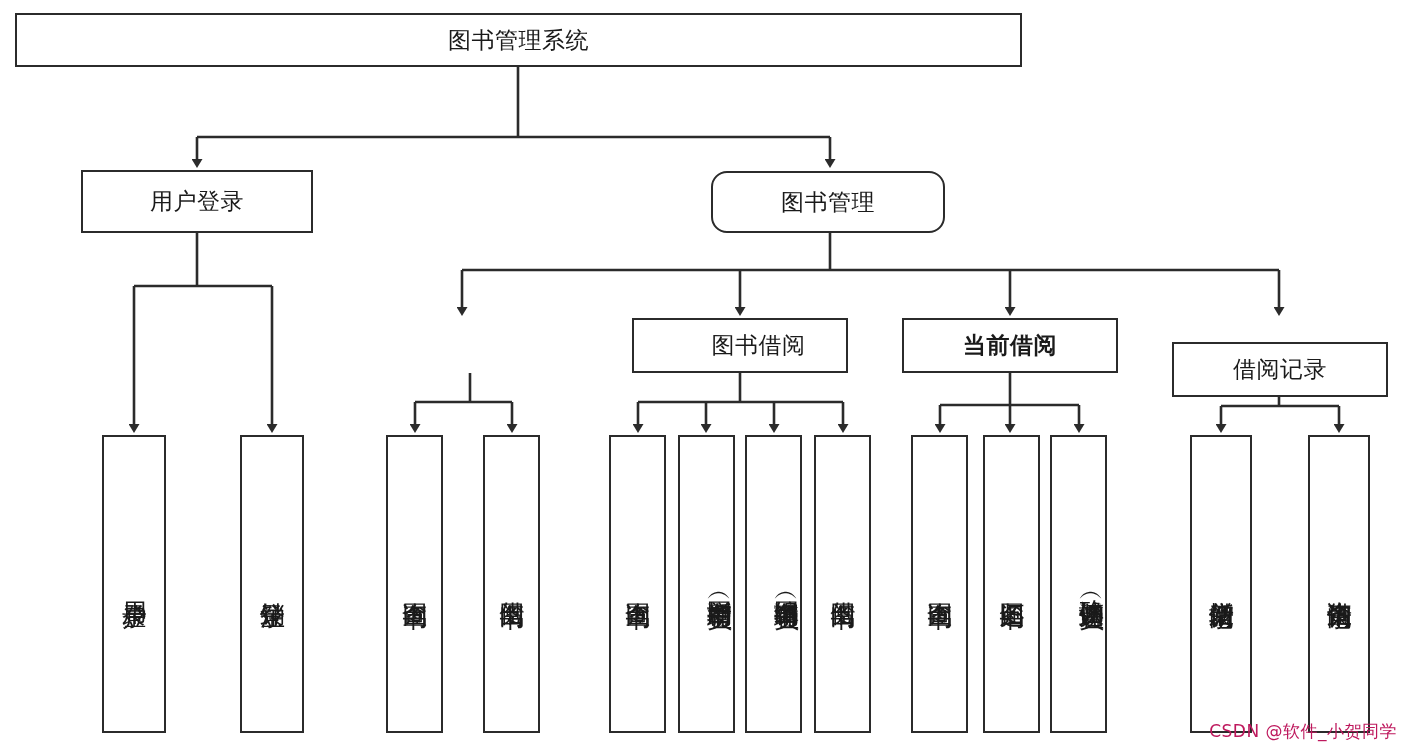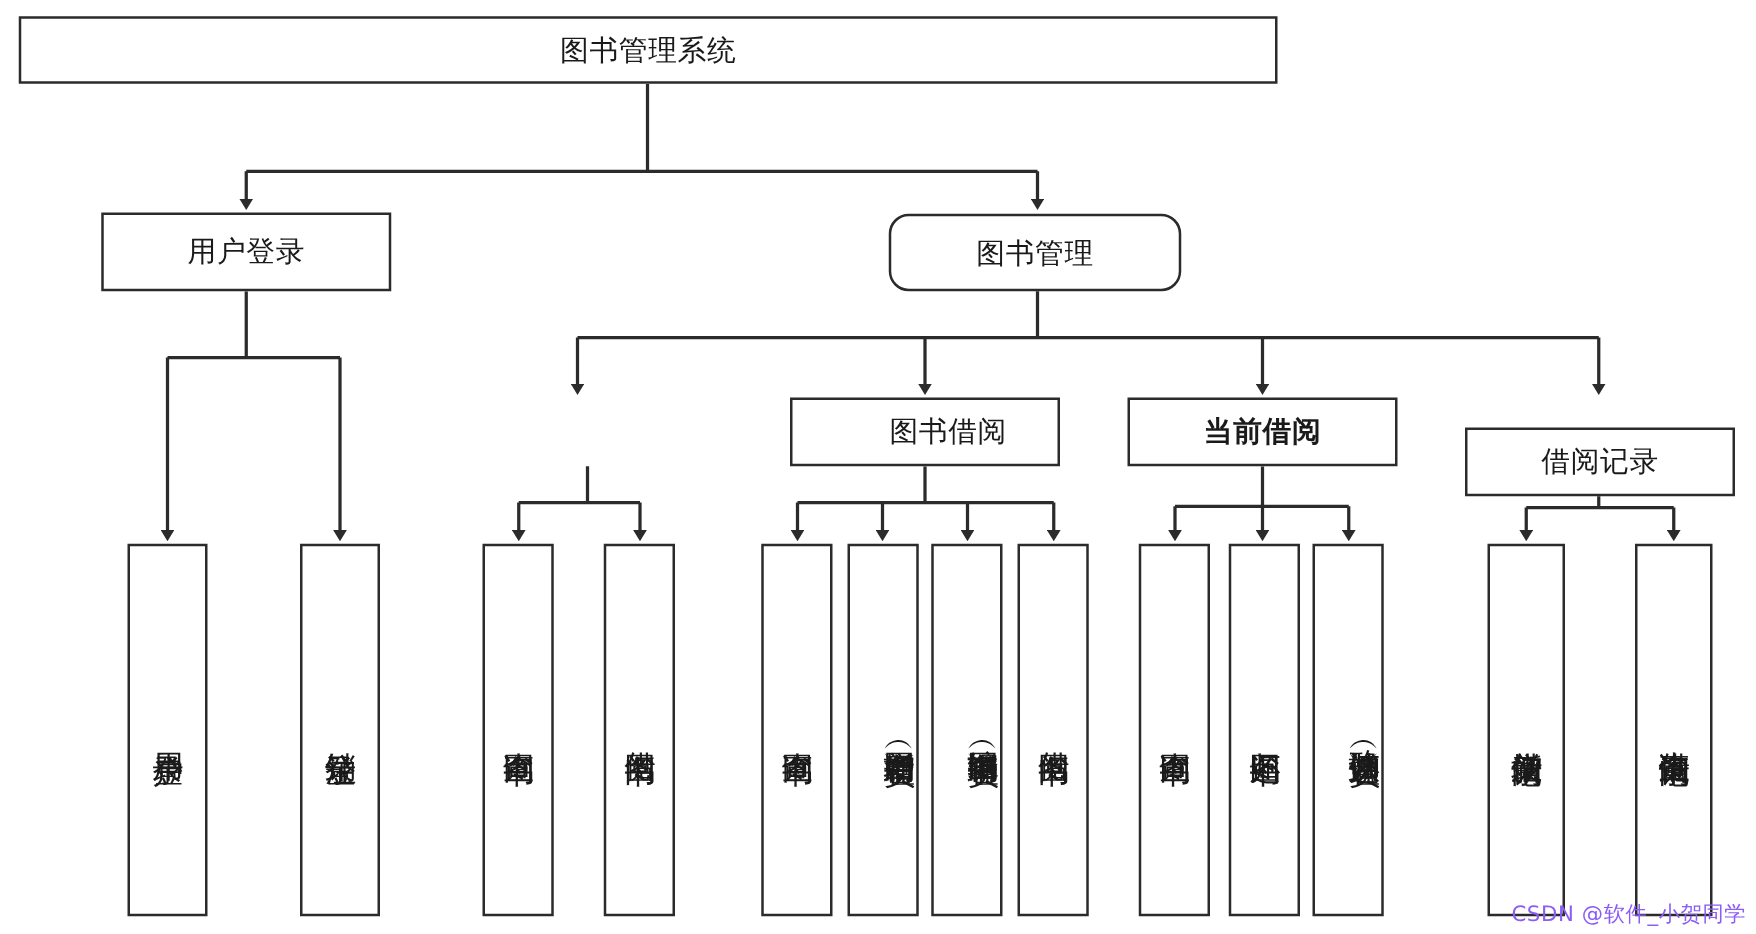--- a/index.html
+++ b/index.html
@@ -51,21 +51,21 @@
     writing-mode: vertical-rl;
     text-orientation: upright;
     display: block;
     text-align: center;
   }
   #watermark {
     position: absolute;
     right: 8px;
     bottom: 4px;
     font-size: 17px;
-    color: #8b5cf6;
+    color: #be185d;
     white-space: nowrap;
     letter-spacing: 0.5px;
   }
 </style>
 </head>
 <body>
 
 <div id="canvas">
 
   <svg id="connectors" viewBox="0 0 1405 747" xmlns="http://www.w3.org/2000/svg">

